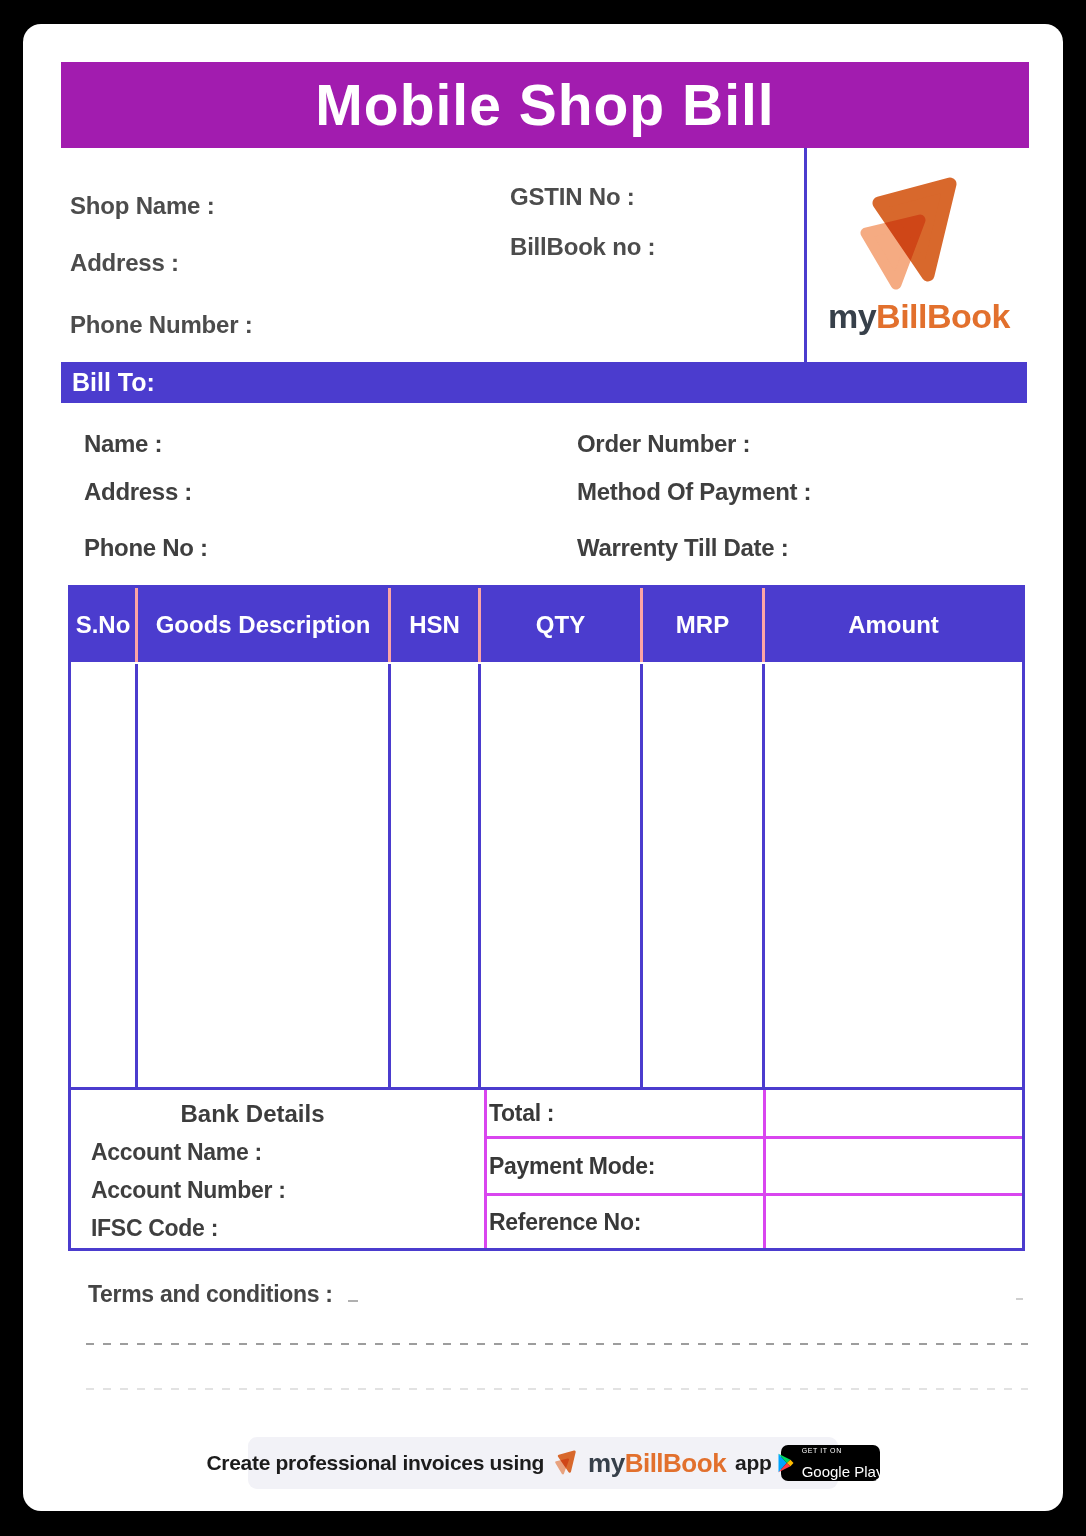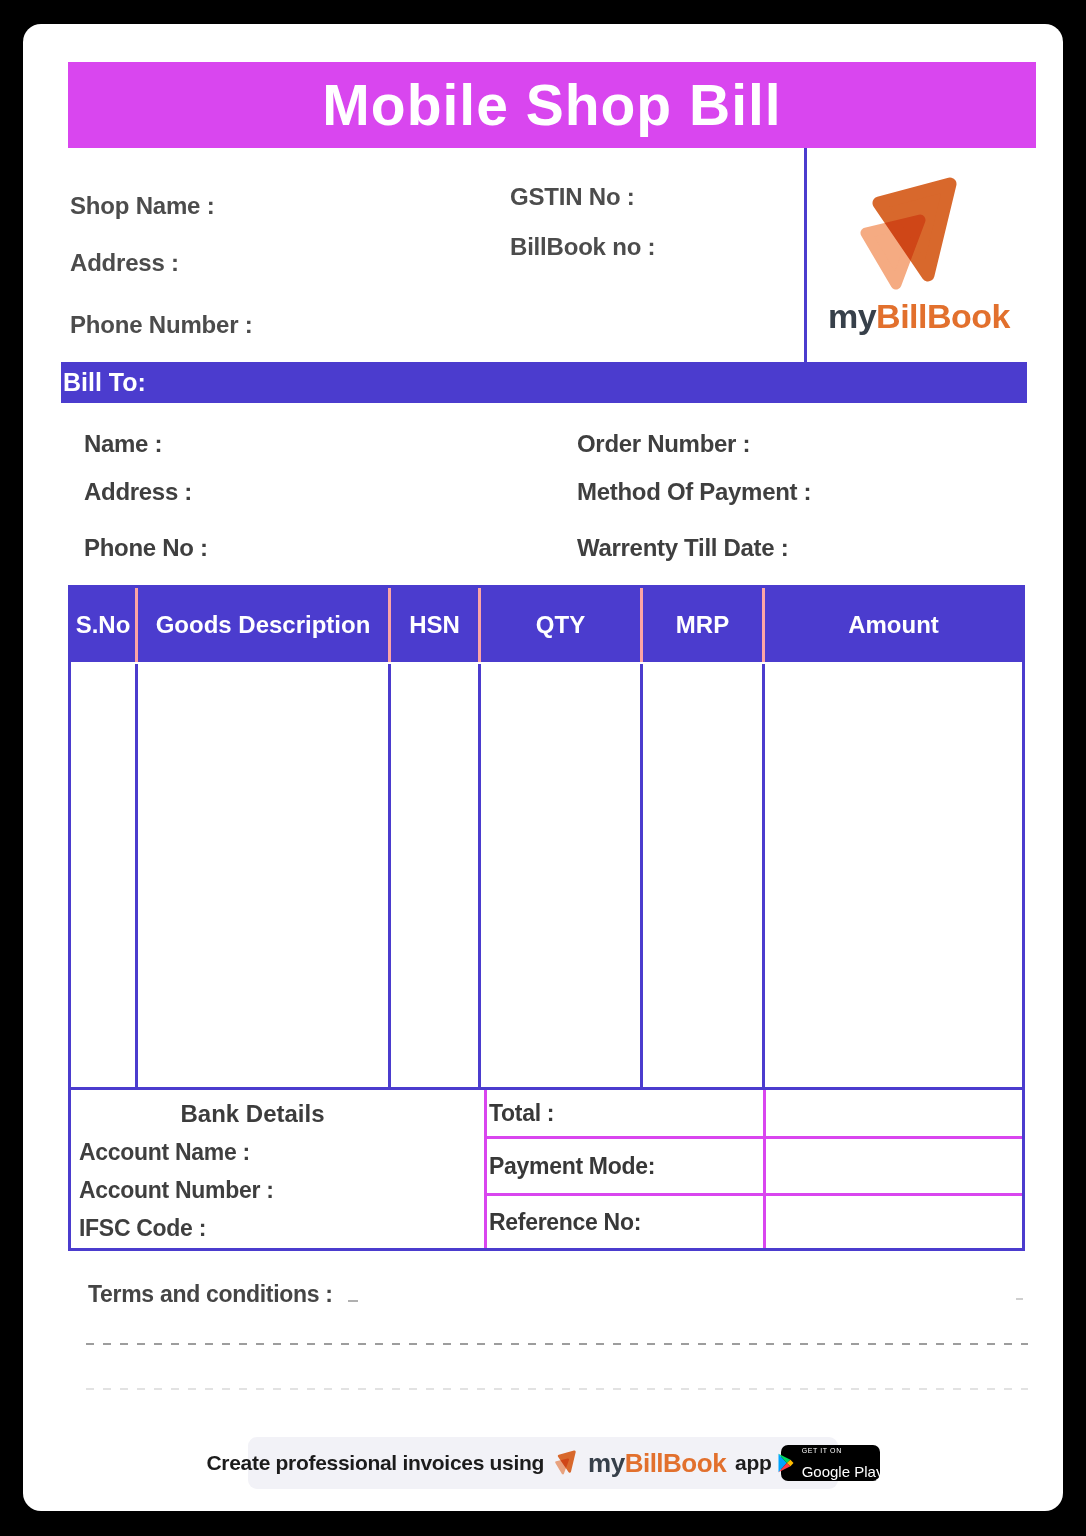--- a/index.html
+++ b/index.html
@@ -2,52 +2,52 @@
 <html><head>
 <meta charset="utf-8">
 <style>
   html,body{margin:0;padding:0;background:#000;}
   .page{position:relative;width:1086px;height:1536px;background:#000;overflow:hidden;
         font-family:"Liberation Sans","DejaVu Sans",sans-serif;}
   .abs{position:absolute;}
   .card{left:23px;top:24px;width:1040px;height:1487px;background:#fff;border-radius:18px;}
 
   
-  .title-banner{left:68px;top:62px;width:968px;height:86px;background:#d946ef;}
+  .title-banner{left:61px;top:62px;width:968px;height:86px;background:#a21caf;}
   .title-banner .t{width:100%;height:86px;line-height:86px;text-align:center;color:#fff;
                    font-size:57px;font-weight:bold;letter-spacing:1px;}
   .head-divider{left:804px;top:148px;width:3px;height:214px;background:#4B3CCE;}
 
   .lbl{color:#4C4C4C;font-size:24px;font-weight:bold;letter-spacing:-0.2px;white-space:nowrap;}
   .lbl2{color:#3F3F3F;font-size:24px;font-weight:bold;letter-spacing:-0.3px;white-space:nowrap;}
 
   
   .logo-plane{left:851px;top:175px;}
   .wordmark{left:809px;top:297px;width:220px;text-align:center;font-size:34px;font-weight:bold;
             letter-spacing:-0.5px;white-space:nowrap;}
   .wm-my{color:#37404A;} .wm-bb{color:#E2702D;}
 
   
   .billto-banner{left:61px;top:362px;width:966px;height:41px;background:#4B3CCE;}
-  .billto-banner .t{padding-left:2px;color:#fff;font-size:25px;font-weight:bold;line-height:41px;}
+  .billto-banner .t{padding-left:11px;color:#fff;font-size:25px;font-weight:bold;line-height:41px;}
 
   
   .table-wrap{left:68px;top:585px;width:957px;border:3px solid #4B3CCE;box-sizing:border-box;}
   .grid-head{display:grid;grid-template-columns:64px 250px 87px 159px 119px 1fr;gap:3px;
              background:#fca5a5;border-bottom:2px solid #fff;}
   .grid-head .hc{background:#4B3CCE;height:74px;display:flex;align-items:center;justify-content:center;
                  color:#fff;font-size:24px;font-weight:bold;}
   .grid-body{display:grid;grid-template-columns:64px 250px 87px 159px 119px 1fr;gap:3px;background:#4B3CCE;}
   .grid-body .bc{background:#fff;height:423px;}
   .grid-sum{display:grid;grid-template-columns:413px 276px 1fr;grid-template-rows:46px 54px 52px;
             gap:3px;background:#d946ef;border-top:3px solid #4B3CCE;}
   .grid-sum .sc{background:#fff;}
   .bank-cell{grid-row:1/4;padding-top:10px;}
   .bank-title{text-align:center;padding-right:50px;font-size:24px;font-weight:bold;color:#3C3C3C;}
-  .bank-line{padding-left:8px;margin-top:11px;font-size:23px;font-weight:bold;color:#3F3F3F;
+  .bank-line{padding-left:20px;margin-top:11px;font-size:23px;font-weight:bold;color:#3F3F3F;
              letter-spacing:-0.3px;}
   .sum-label{display:flex;align-items:center;padding-left:2px;font-size:23px;font-weight:bold;
              color:#383838;letter-spacing:-0.3px;}
   .sum-value{display:flex;align-items:center;padding-left:10px;font-size:22px;color:#383838;}
 
   
   .terms{left:88px;top:1281px;font-size:23px;font-weight:bold;color:#454545;letter-spacing:-0.3px;}
   .dash-mark{height:2px;background:#B0B0B0;}
   .dashline{height:2px;}
   .dl1{background:repeating-linear-gradient(90deg,#9D9D9D 0 8px,transparent 8px 17px);}

